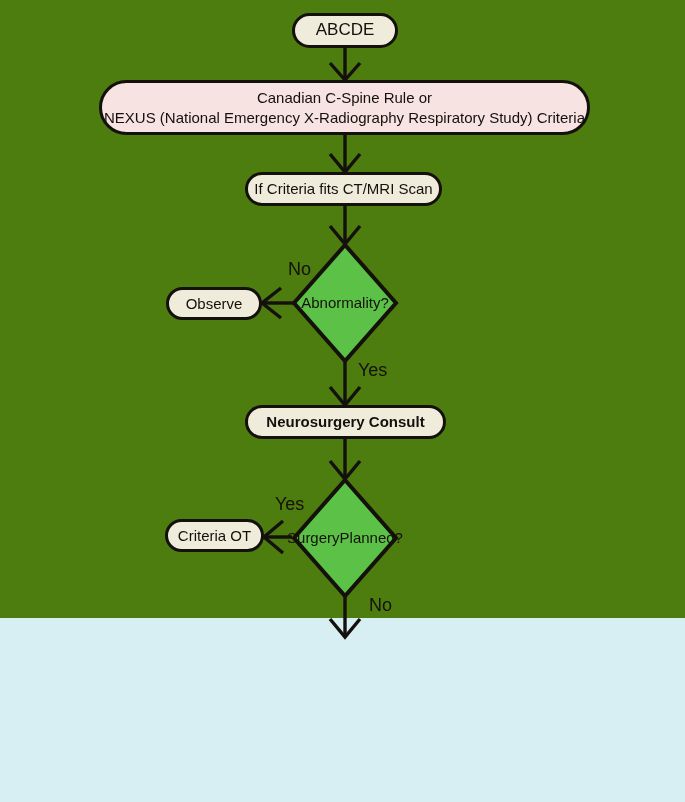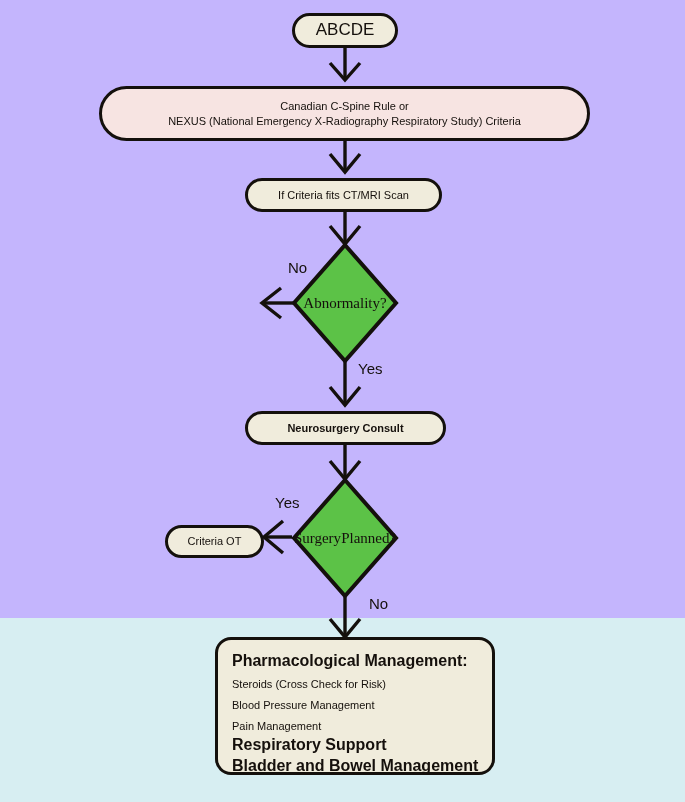--- a/index.html
+++ b/index.html
@@ -10,21 +10,21 @@
     width: 685px;
     height: 802px;
     background: #d7eef2;
     font-family: "Liberation Sans", sans-serif;
     overflow: hidden;
   }
   #stage {
     position: relative;
     width: 685px;
     height: 618px;
-    background: #c4b5fd;
+    background: #4d7c0f;
   }
   #edges {
     position: absolute;
     left: 0;
     top: 0;
     width: 685px;
     height: 802px;
     pointer-events: none;
   }
   .node {
@@ -70,32 +70,31 @@
     top: 0;
     width: 100%;
     height: 100%;
     display: flex;
     align-items: center;
     justify-content: center;
     text-align: right;
     line-height: 1.2;
     color: #15100c;
     pointer-events: none;
-    font-family: Liberation Serif, serif;
   }
   .edge-label {
     position: absolute;
     color: #15100c;
-    font-size: 15px;
+    font-size: 18px;
     z-index: 4;
     white-space: nowrap;
   }
   .txt-17 { font-size: 17px; }
   .txt-16 { font-size: 16px; }
-  .txt-155 { font-size: 11px; margin-top: 6px; }
+  .txt-155 { font-size: 15px; }
   .txt-15 { font-size: 15px; }
   .bold { font-weight: bold; }
   .line-row { display: block; white-space: nowrap; }
 </style>
 </head>
 <body>
 
 <div id="stage">
 
   <svg id="edges" viewBox="0 0 685 802" width="685" height="802">
@@ -140,46 +139,41 @@
     <span>If Criteria fits CT/MRI Scan</span>
   </div>
 
   <div class="diamond-wrap" style="left:291px; top:242px; width:108px; height:122px;">
     <svg width="108" height="122" viewBox="0 0 108 122">
       <polygon points="54,3 105,61 54,119 3,61" fill="#5cc247" stroke="#14100c" stroke-width="4" stroke-linejoin="miter"></polygon>
     </svg>
     <div class="diamond-label txt-15">Abnormality?</div>
   </div>
 
+  <div class="node pill txt-155" style="left:166px; top:287px; width:96px; height:33px;">
+    <span>Observe</span>
+  </div>
 
   <div class="node pill txt-155" style="left:245px; top:405px; width:201px; height:34px;font-weight:bold;">
     <span>Neurosurgery  Consult</span>
   </div>
 
   <div class="diamond-wrap" style="left:291px; top:477px; width:108px; height:122px;">
     <svg width="108" height="122" viewBox="0 0 108 122">
       <polygon points="54,3 105,61 54,119 3,61" fill="#5cc247" stroke="#14100c" stroke-width="4" stroke-linejoin="miter"></polygon>
     </svg>
     <div class="diamond-label txt-15" style="flex-direction:row;">
       <span class="line-row">Surgery</span>
       <span class="line-row">Planned?</span>
     </div>
   </div>
 
   <div class="node pill txt-155" style="left:165px; top:519px; width:99px; height:33px;">
     <span>Criteria OT</span>
   </div>
 
-  <div class="node boxy" style="left:215px; top:637px; width:280px; height:138px;">
-    <span class="line-row txt-16 bold">Pharmacological Management:</span>
-    <span class="line-row txt-155">Steroids (Cross Check for Risk)</span>
-    <span class="line-row txt-155">Blood Pressure Management</span>
-    <span class="line-row txt-155">Pain Management</span>
-    <span class="line-row txt-16 bold">Respiratory Support</span>
-    <span class="line-row txt-16 bold">Bladder and Bowel Management</span>
-  </div>
 
   <div class="edge-label" style="left:288px; top:259px;">No</div>
   <div class="edge-label" style="left:358px; top:360px;">Yes</div>
   <div class="edge-label" style="left:275px; top:494px;">Yes</div>
   <div class="edge-label" style="left:369px; top:595px;">No</div>
 
 </div>
 
 </body></html>

